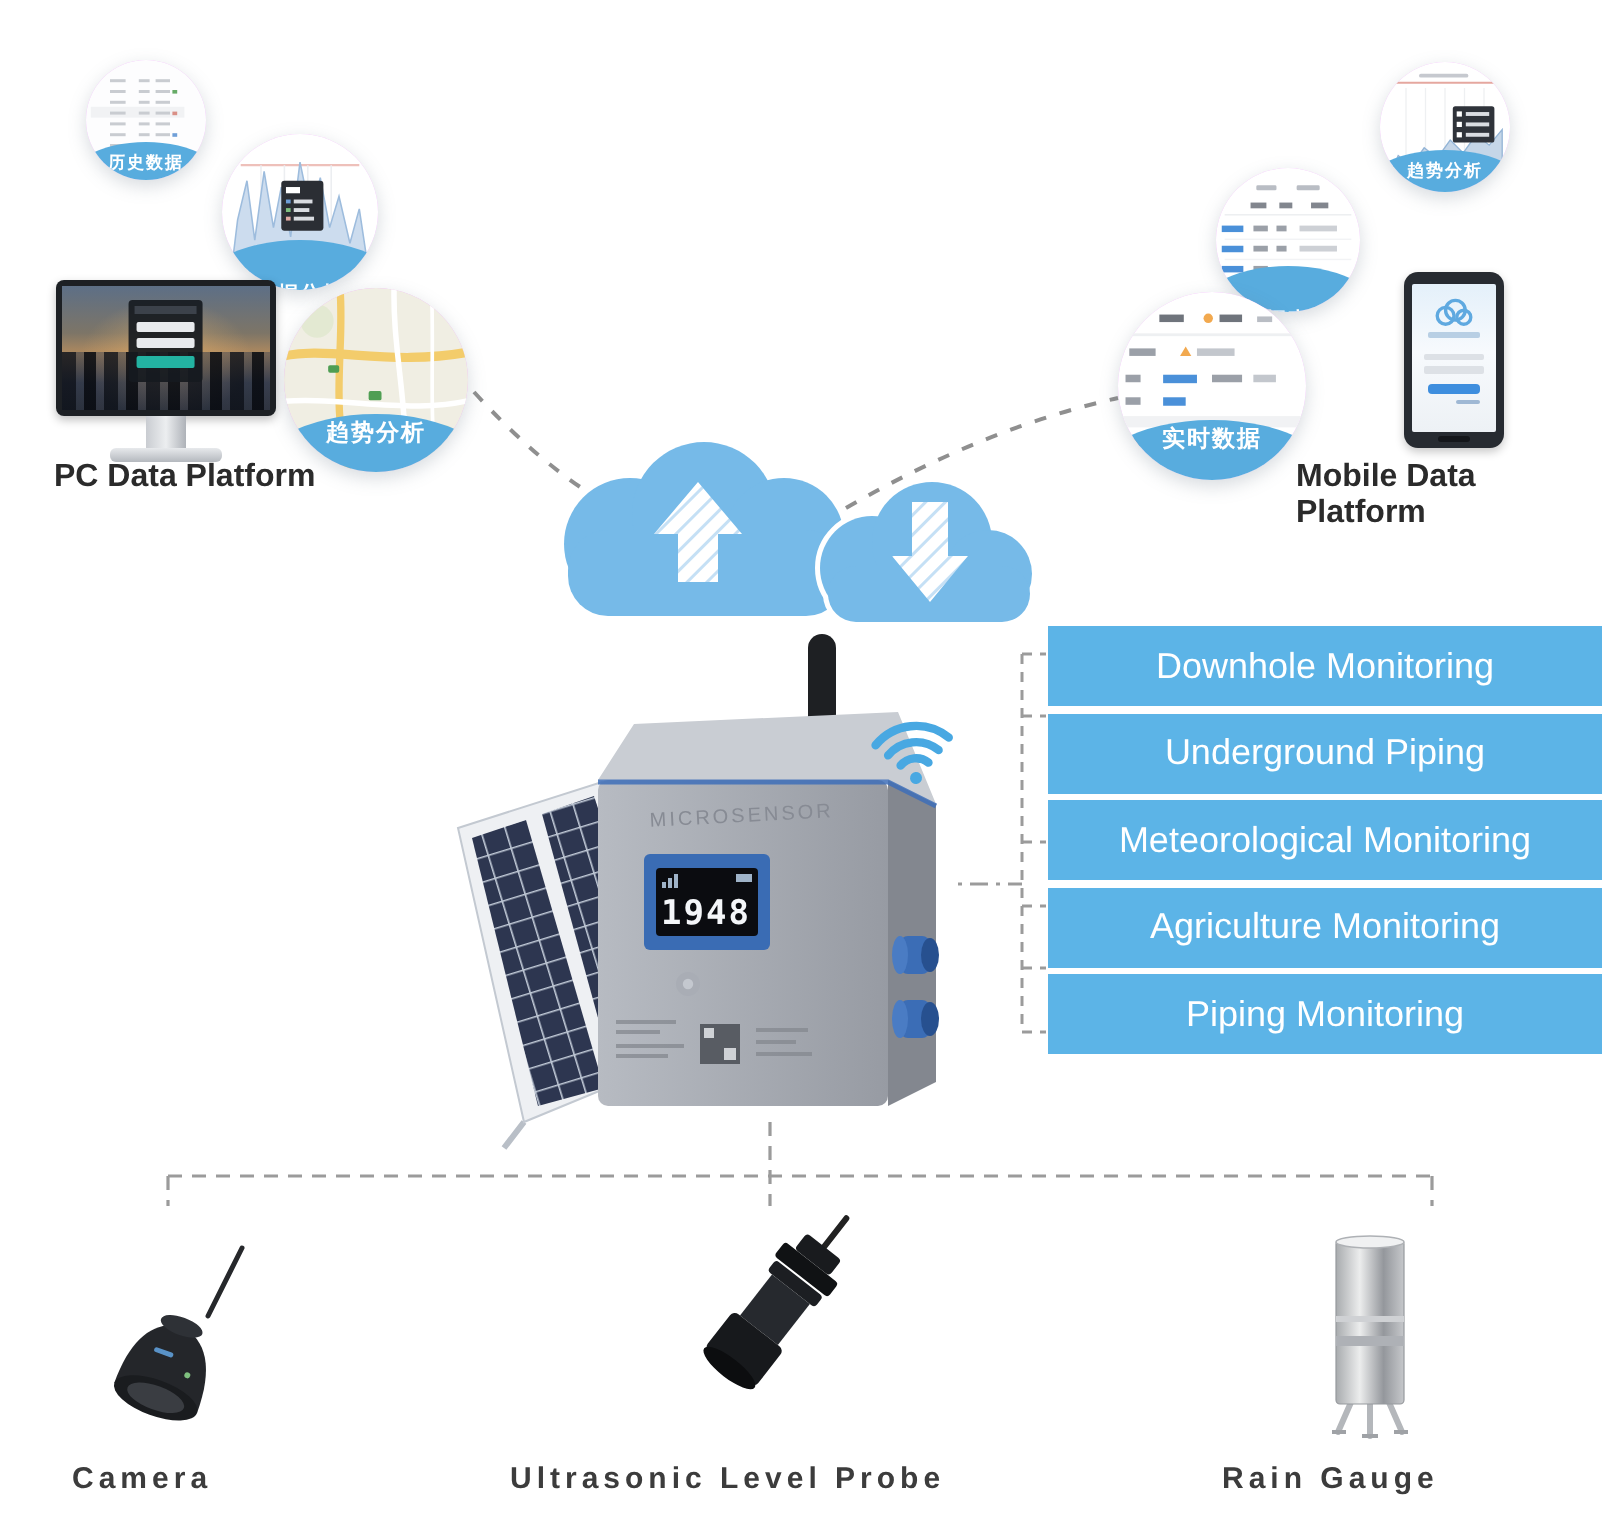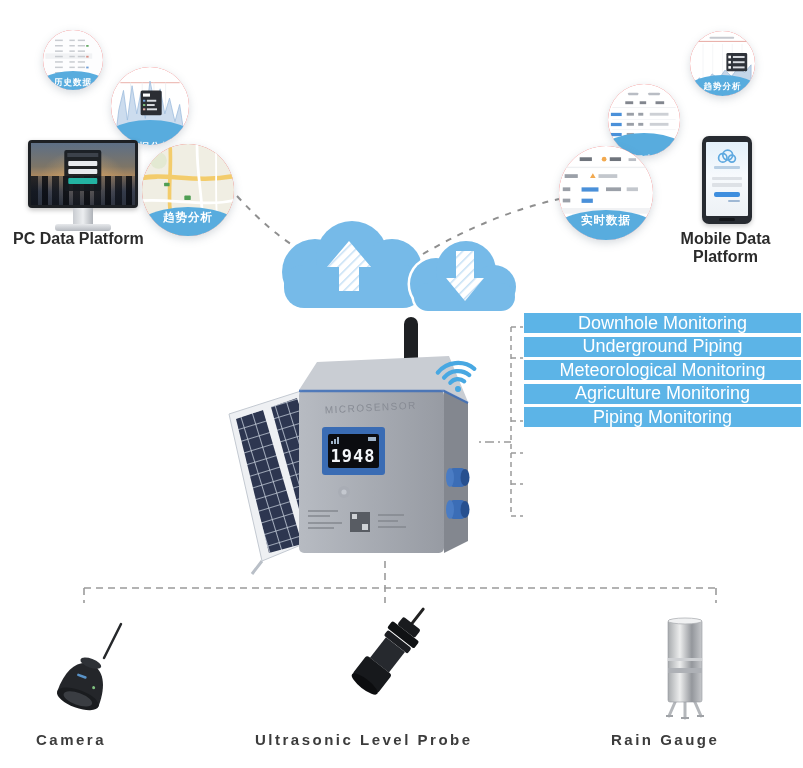--- a/index.html
+++ b/index.html
@@ -3,21 +3,21 @@
 <meta charset="utf-8">
 <style>
   * { margin:0; padding:0; box-sizing:border-box; }
   html,body { background:#ffffff; }
   body { font-family:"Liberation Sans", sans-serif; }
   .stage { position:relative; width:803px; height:768px; background:#fff; overflow:hidden; }
 
   svg.art { position:absolute; left:0; top:0; z-index:1; }
 
   
-  .bubble { position:absolute; border-radius:50%; background:#ef4444; overflow:hidden;
+  .bubble { position:absolute; border-radius:50%; background:#f0abfc; overflow:hidden;
             box-shadow:0 3px 9px rgba(110,125,140,.28); z-index:2; }
   .bubble .thumb { position:absolute; inset:0; }
   .bubble .thumb svg { width:100%; height:100%; display:block; }
   .bubble .band { position:absolute; left:-20%; width:140%; height:78%; bottom:-46%;
                   background:#58ACDE; border-radius:50%; text-align:center; }
   .bubble .band span { display:inline-block; margin-top:2px; color:#fff; font-weight:bold; letter-spacing:1px; }
   .b-sm .band span { font-size:8.5px; }
   .b-md .band span { font-size:10px;margin-top:20px; }
   .b-lg .band span { font-size:11.5px; }
 
@@ -56,21 +56,21 @@
   .p-link { height:2px; width:12px; background:#9fb8d4; margin:3px 8px 0 auto; border-radius:1px; }
 
   
   .platform-caption { position:absolute; z-index:4; font-size:16px; font-weight:bold; color:#2b2b2b; }
   .sensor-caption { position:absolute; z-index:4; font-size:15px; font-weight:bold; color:#3c3c3c;
                     letter-spacing:2.5px; }
 
   
   .apps { position:absolute; left:524px; top:313px; width:277px; display:flex;
           flex-direction:column; gap:3.5px; z-index:4; }
-  .app-row { height:20px; background:#5CB4E7; color:#fff; font-size:18px;
+  .app-row { height:40px; background:#5CB4E7; color:#fff; font-size:18px;
              display:flex; align-items:center; justify-content:center; white-space:nowrap; }
 </style>
 </head>
 <body>
 
 <div class="stage">
 
   <svg class="art" width="803" height="768" viewBox="0 0 803 768">
     <defs>
       <pattern id="hatch" width="7" height="7" patternUnits="userSpaceOnUse" patternTransform="rotate(45)">
@@ -379,39 +379,39 @@
           <div class="lc-head"></div>
             <div class="lc-row"></div>
             <div class="lc-row"></div>
             <div class="lc-btn"></div>
         </div>
       </div>
     </div>
     <div class="m-neck"></div>
     <div class="m-base"></div>
   </div>
-  <div class="platform-caption" style="left:13px;top:230px;width:170px">PC Data Platform</div>
+  <div class="platform-caption" style="left:27px;top:230px;width:170px">PC Data Platform</div>
 
   <div class="phone">
     <div class="p-screen">
       <svg class="p-cloud" viewBox="0 0 40 24">
         <g fill="none" stroke="#5fa9e0" stroke-width="2.4">
           <circle cx="14" cy="14" r="6"></circle>
             <circle cx="21" cy="10" r="7"></circle>
             <circle cx="27" cy="15" r="5"></circle>
         </g>
       </svg>
       <div class="p-title"></div>
       <div class="p-row"></div>
       <div class="p-row"></div>
       <div class="p-btn"></div>
       <div class="p-link"></div>
     </div>
   </div>
-  <div class="platform-caption" style="left:648px;top:230px;width:155px;text-align:center">Mobile Data Platform</div>
+  <div class="platform-caption" style="left:648px;top:230px;width:155px;text-align:left">Mobile Data Platform</div>
 
   <div class="apps">
     <div class="app-row">Downhole Monitoring</div>
     <div class="app-row">Underground Piping</div>
     <div class="app-row">Meteorological Monitoring</div>
     <div class="app-row">Agriculture Monitoring</div>
     <div class="app-row">Piping Monitoring</div>
   </div>
 
   <div class="sensor-caption" style="left:36px;top:731px;width:92px">Camera</div>

